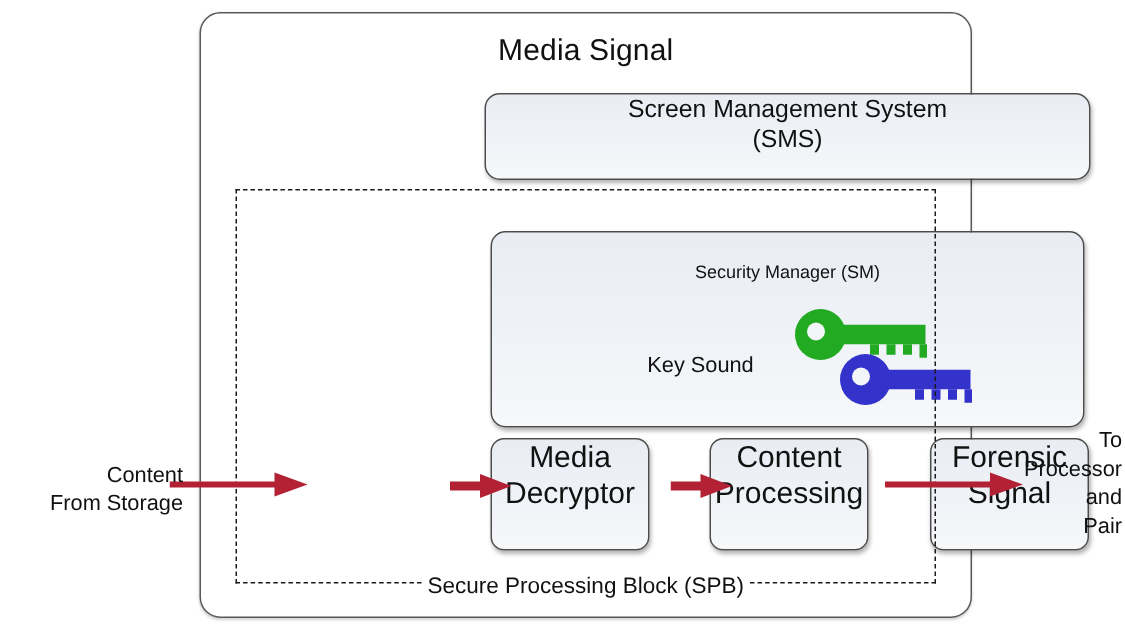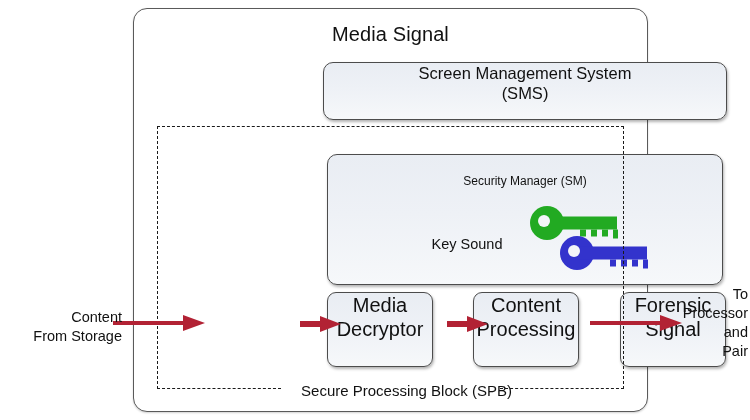--- a/index.html
+++ b/index.html
@@ -142,21 +142,21 @@
   .spb-bot-left {
     left: 0; bottom: 0; width: 124px; height: 0;
     border-bottom: 1.6px dashed #1a1a1a;
   }
   .spb-bot-right {
     right: 0; bottom: 0; width: 124px; height: 0;
     border-bottom: 1.6px dashed #1a1a1a;
   }
   .spb-label {
     position: absolute;
-    left: 16px;
+    left: 0;
     bottom: -10px;
     width: 100%;
     text-align: center;
     font-size: 15px;
     color: #111111;
     background: transparent;
   }
 
   
   .pipe-box {

